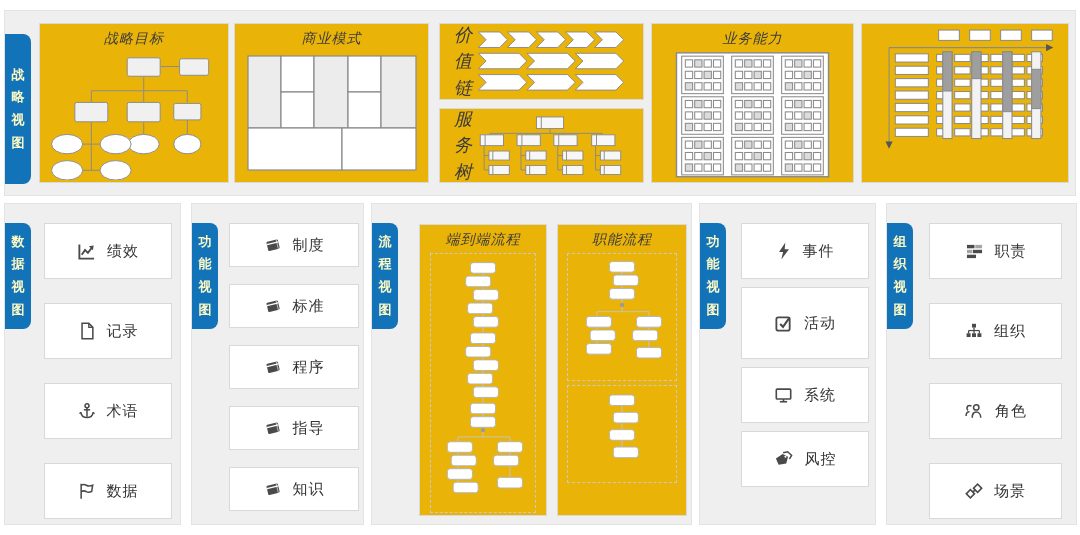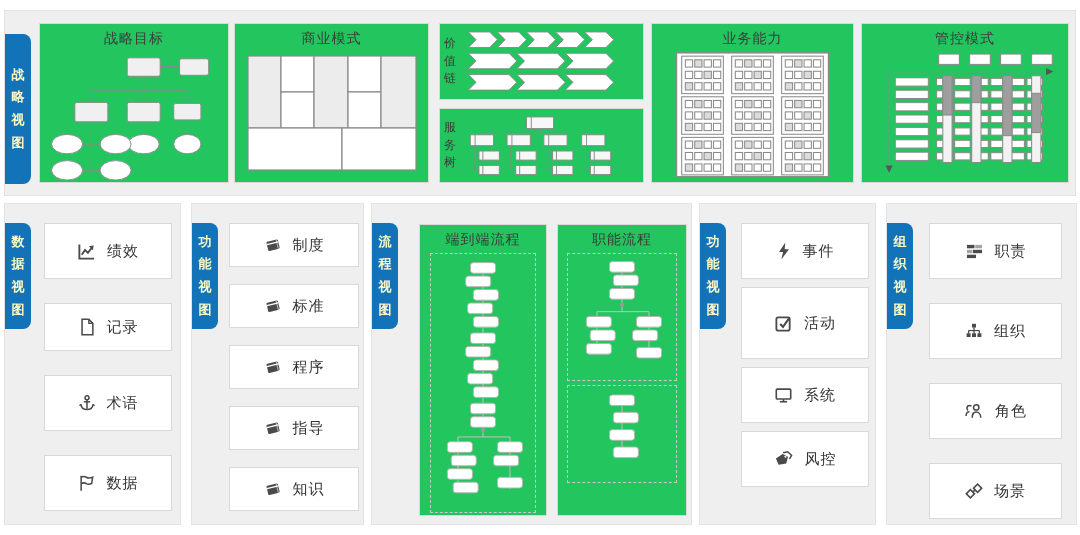--- a/index.html
+++ b/index.html
@@ -6,25 +6,25 @@
   .stage{position:relative;width:1080px;height:535px;background:#fff;overflow:hidden;}
   .panel{position:absolute;background:#efefef;border:1px solid #e3e3e3;box-sizing:border-box;}
   .srow{top:10px;left:4px;width:1072px;height:186px;}
   .bpanel{top:203px;height:322px;}
   .vtab{position:absolute;left:0;width:26px;background:var(--blue,#1273b9);border-radius:0 8px 8px 0;
         display:flex;align-items:center;justify-content:center;z-index:3;}
   .vtab span{display:block;width:14px;word-break:break-all;color:#fef9c3;font-size:13px;font-weight:bold;
              text-align:center;line-height:1.75;}
   .vtab-tall{top:23px;height:150px;}
   .vtab-short{top:19px;height:106px;}
-  .card{position:absolute;background:#22c55e;border:1px solid #d9d9d9;box-sizing:border-box;}
+  .card{position:absolute;background:#eab308;border:1px solid #d9d9d9;box-sizing:border-box;font-style:italic;}
   .ctitle{text-align:center;font-size:14px;color:#3c3c3c;padding-top:6px;letter-spacing:1px;}
   .card.side{display:flex;align-items:center;}
-  .ctitle-v{width:15px;word-break:break-all;font-size:12px;color:#3c3c3c;line-height:1.45;
-            margin-left:4px;margin-right:6px;flex:none;}
+  .ctitle-v{width:15px;word-break:break-all;font-size:18px;color:#3c3c3c;line-height:1.45;
+            margin-left:14px;margin-right:6px;flex:none;}
   .diagram{display:block;margin:4px auto 0 auto;}
   .items{position:absolute;display:flex;flex-direction:column;}
   .item{background:#fff;border:1px solid #d9d9d9;box-sizing:border-box;display:flex;
         align-items:center;justify-content:center;gap:11px;cursor:pointer;}
   .item .label{font-size:15px;color:#333;letter-spacing:1px;}
   .item .icn{display:flex;align-items:center;}
   .dashedbox{border:1px dashed #c8c8c8;margin:4px auto 0 auto;}
   .pc-title{text-align:center;font-size:14px;color:#3c3c3c;padding-top:6px;letter-spacing:1px;}
 </style>
 </head>
@@ -181,21 +181,20 @@
         <use href="#cap-cell" x="7" y="43"></use>
           <use href="#cap-cell" x="55" y="43"></use>
           <use href="#cap-cell" x="103" y="43"></use>
         <use href="#cap-cell" x="7" y="82"></use>
           <use href="#cap-cell" x="55" y="82"></use>
           <use href="#cap-cell" x="103" y="82"></use>
       </svg>
     </div>
 
     <div class="card" style="left:856px;top:12px;width:208px;height:160px">
-      <div class="ctitle">管控模式</div>
       <svg class="diagram" width="184" height="126" viewBox="0 0 175 122">
         <g stroke="#8a8a8a" fill="#fff">
           <rect x="62" y="2" width="20" height="10"></rect>
             <rect x="92" y="2" width="20" height="10"></rect>
           <rect x="122" y="2" width="20" height="10"></rect>
             <rect x="152" y="2" width="20" height="10"></rect>
         </g>
         <line x1="14" y1="19" x2="167" y2="19" stroke="#8a8a8a"></line>
         <polygon points="166,15.5 173,19 166,22.5" fill="#555"></polygon>
         <line x1="14" y1="19" x2="14" y2="111" stroke="#8a8a8a"></line>
@@ -238,21 +237,21 @@
       <div class="item" style="height:56px">
         <span class="icn">
           <svg width="19" height="19" viewBox="0 0 20 20">
               <path d="M2.5,2.5 V17.5 H18" fill="none" stroke="#4a4a4a" stroke-width="2"></path>
               <polyline points="5,13.5 8.5,8.5 11.5,11.5 16,5.5" fill="none" stroke="#4a4a4a" stroke-width="2"></polyline>
               <polygon points="12.5,4.5 17.5,3.7 16.8,8.6" fill="#4a4a4a"></polygon>
             </svg>
         </span>
         <span class="label">绩效</span>
       </div>
-      <div class="item" style="height:48px">
+      <div class="item" style="height:56px">
         <span class="icn">
           <svg width="18" height="18" viewBox="0 0 20 20">
               <path d="M4.5,1.5 H12 L16.5,6 V18.5 H4.5 Z" fill="none" stroke="#4a4a4a" stroke-width="1.7"></path>
               <path d="M12,1.5 V6 H16.5" fill="none" stroke="#4a4a4a" stroke-width="1.5"></path>
             </svg>
         </span>
         <span class="label">记录</span>
       </div>
       <div class="item" style="height:56px">
         <span class="icn">

